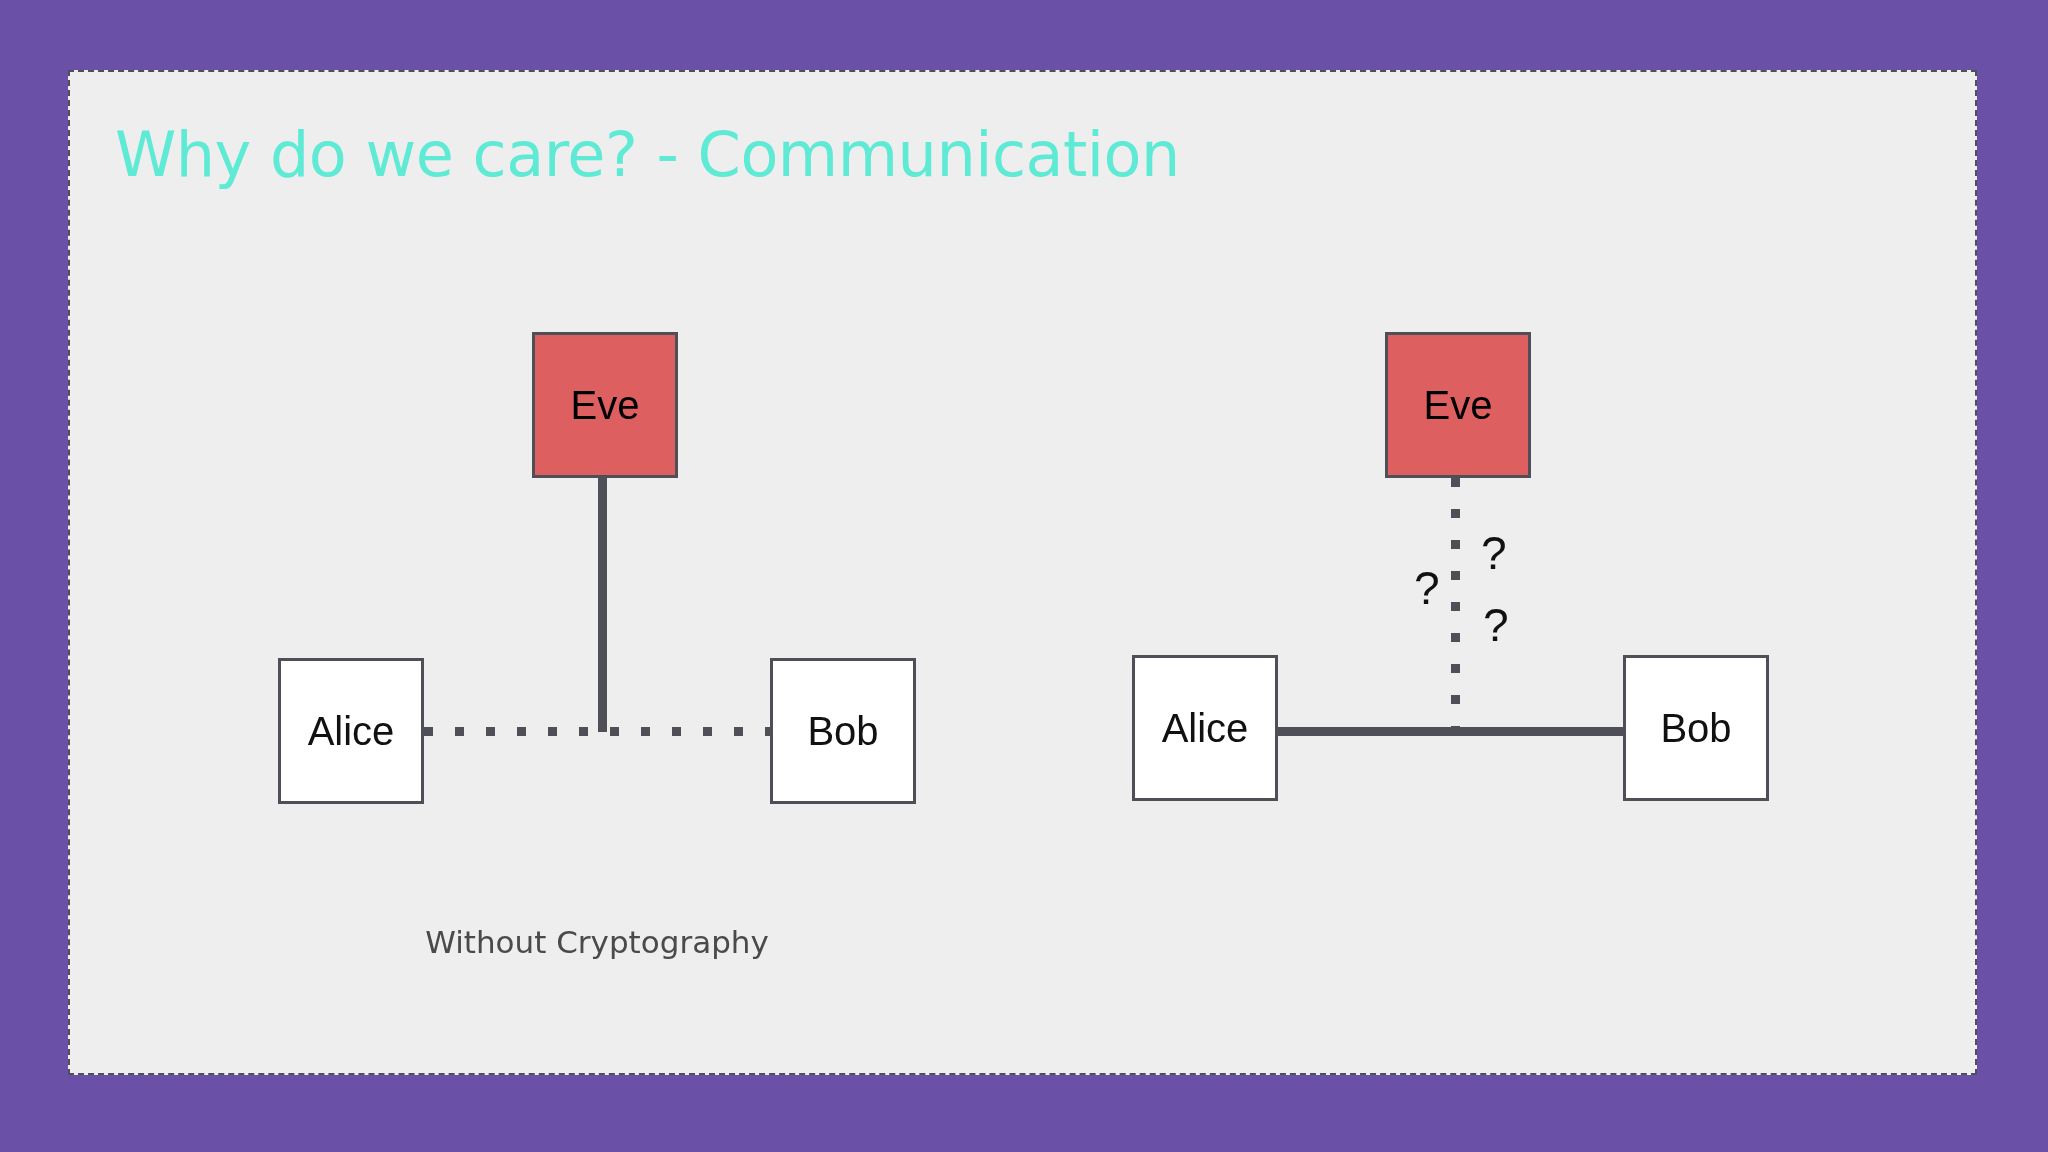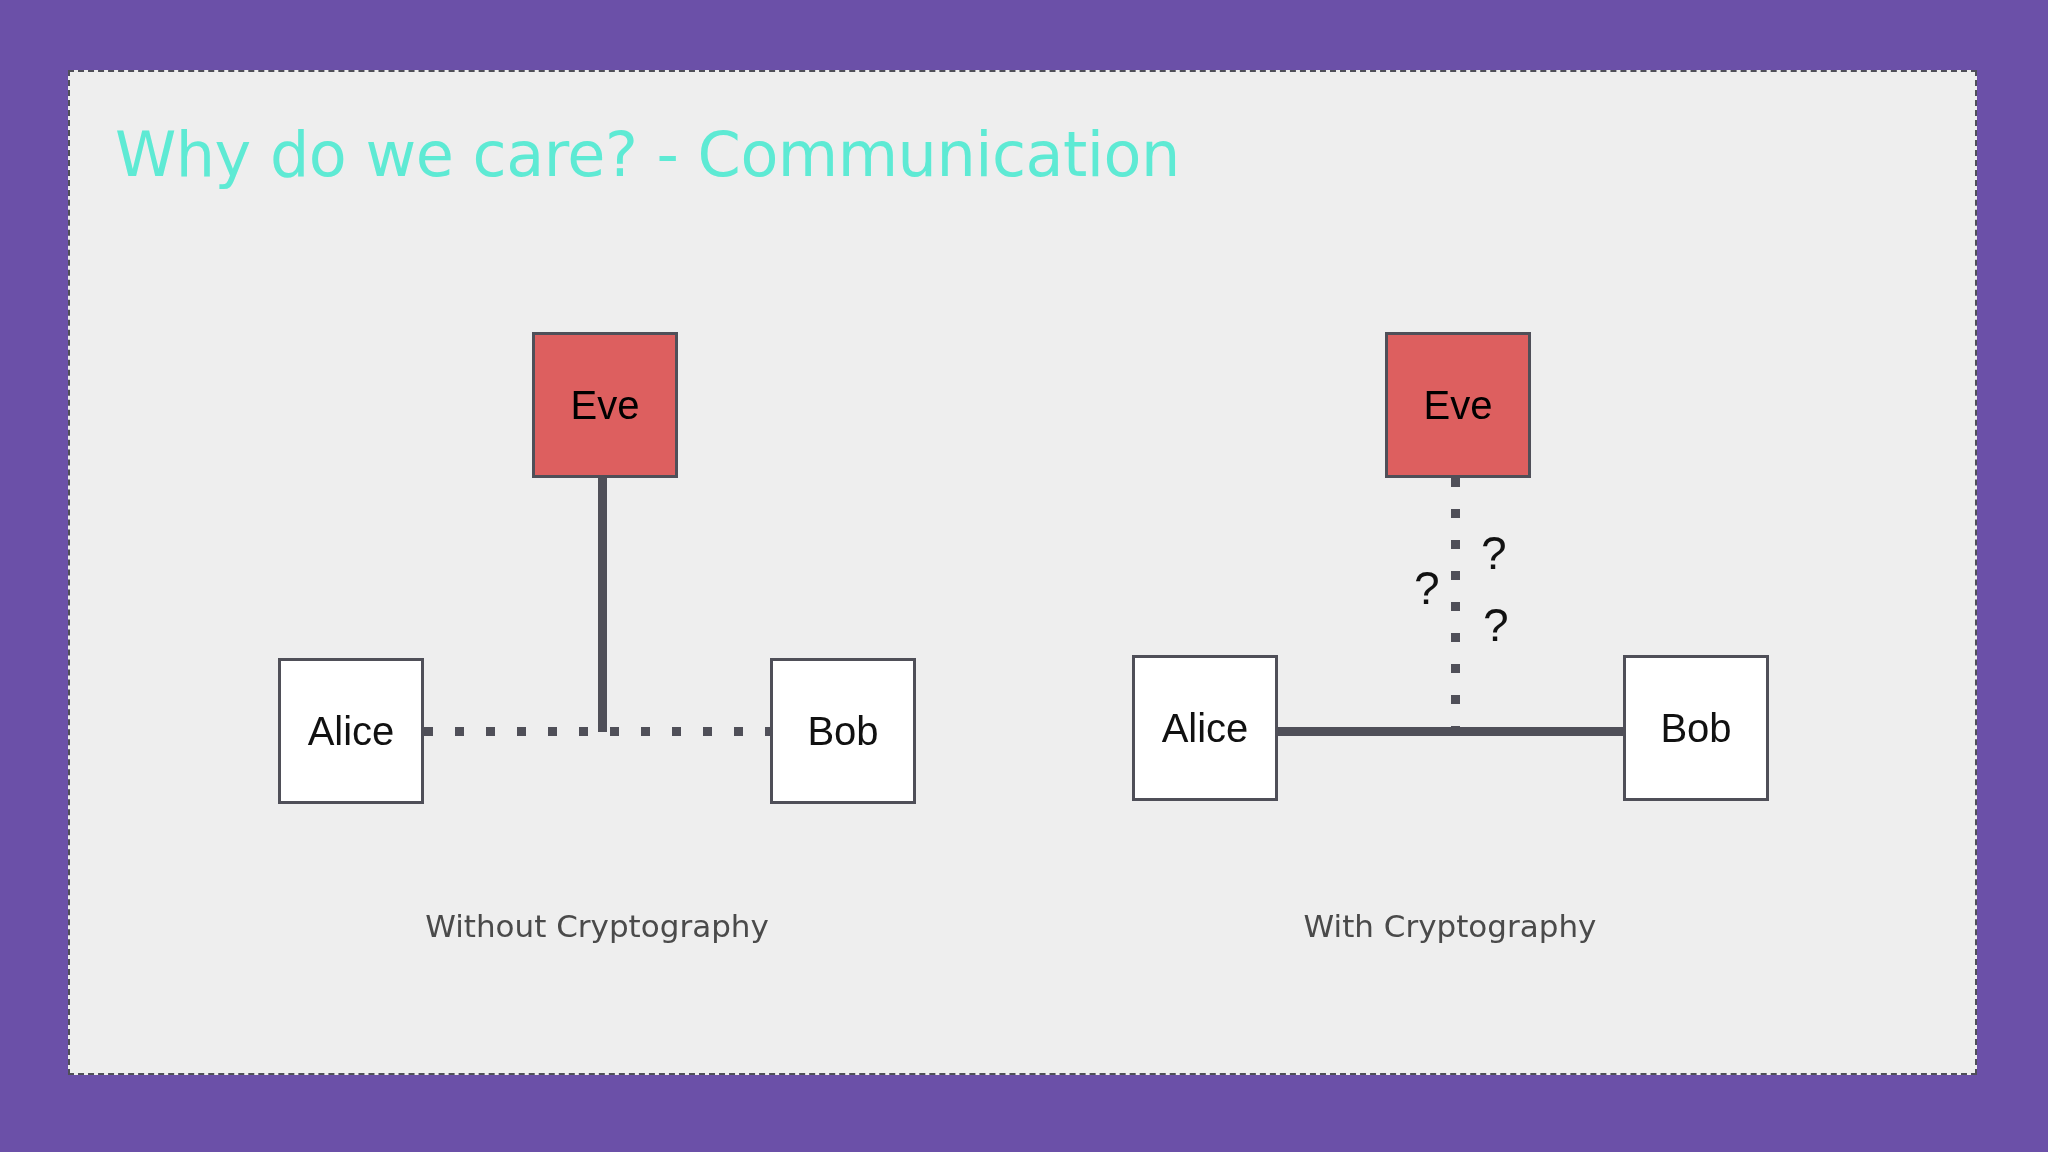--- a/index.html
+++ b/index.html
@@ -119,20 +119,21 @@
   }
 
   
   .caption {
     position: absolute;
     font-family: "DejaVu Sans", sans-serif;
     font-size: 31px;
     color: #4a4a4a;
     white-space: nowrap;
     text-align: center;
+    margin-top: 16px;
   }
 </style>
 </head>
 <body>
 
 <div id="slide-root">
 
   <div id="content-panel">
 
     
@@ -176,16 +177,15 @@
     <div class="qmark" style="left:623px; top:602px;">?</div>
 
     <div class="node node-plain" style="left:272px; top:655px; width:146px; height:146px;">
       <span>Alice</span>
     </div>
 
     <div class="node node-plain" style="left:763px; top:655px; width:146px; height:146px;">
       <span>Bob</span>
     </div>
 
-    <div class="caption" style="left:290px; top:908px; width:600px;">With Cryptography</div>
   </div>
 
 </div>
 
 </body></html>

